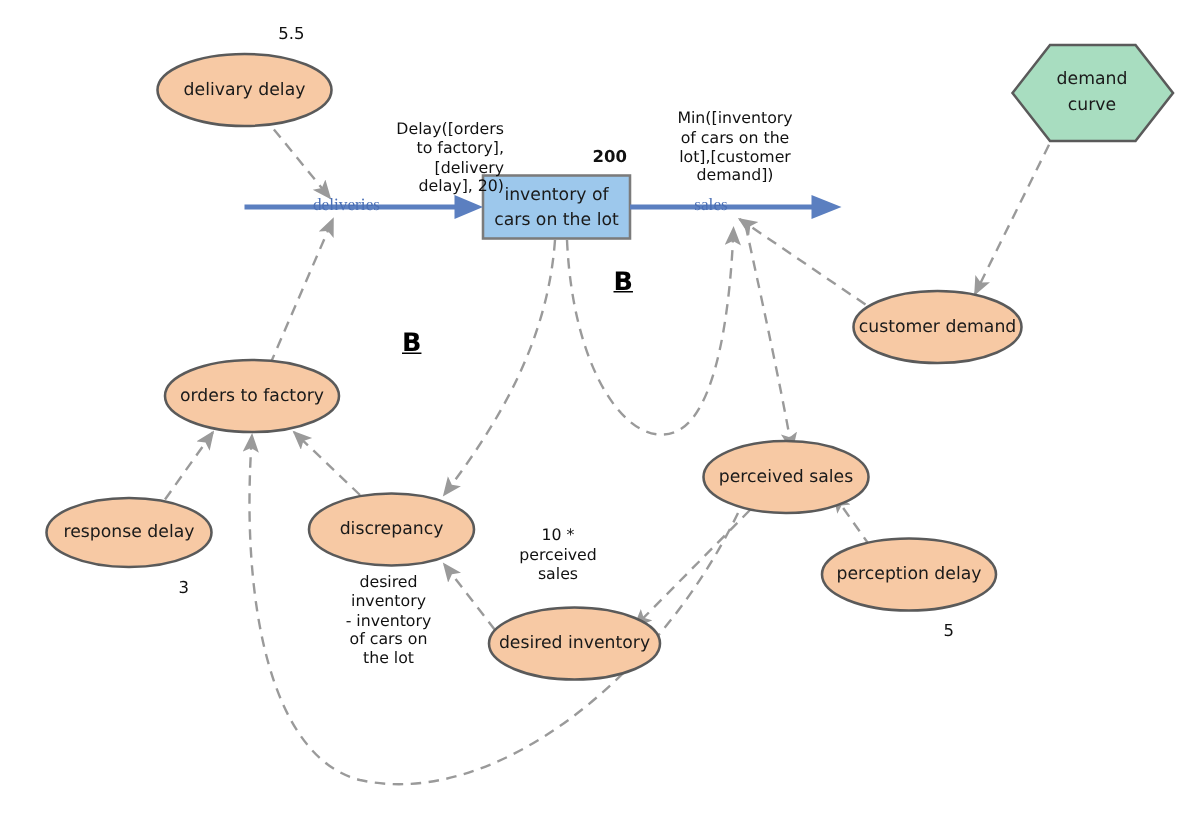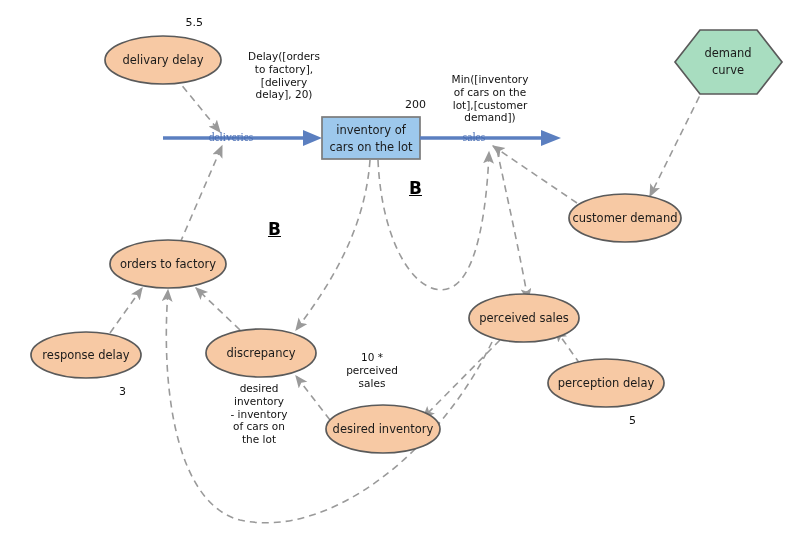--- a/index.html
+++ b/index.html
@@ -201,27 +201,27 @@
       <polygon class="flowhead" points="303,130 322,138 303,146"></polygon>
     </g>
     <g>
       <line class="flowline" x1="420" y1="138" x2="543" y2="138"></line>
       <polygon class="flowhead" points="541,130 561,138 541,146"></polygon>
     </g>
   </svg>
 
   <div class="value-text" style="left:123px; top:16px; width:80px;">5.5</div>
 
-  <div class="value-text" style="left:346px; top:98px; width:80px;">200</div>
+  <div class="value-text" style="left:338px; top:98px; width:80px;font-weight:bold;">200</div>
 
   <div class="value-text" style="left:46px; top:385px; width:80px;">3</div>
 
   <div class="value-text" style="left:576px; top:414px; width:60px;">5</div>
 
-  <div class="free-text" style="left:232px; top:50px; width:104px;">Delay([orders
+  <div class="free-text" style="left:232px; top:80px; width:104px;text-align:right;">Delay([orders
 to factory],
 [delivery
 delay], 20)</div>
 
   <div class="free-text" style="left:209px; top:382px; width:100px;">desired
 inventory
 - inventory
 of cars on
 the lot</div>
 

